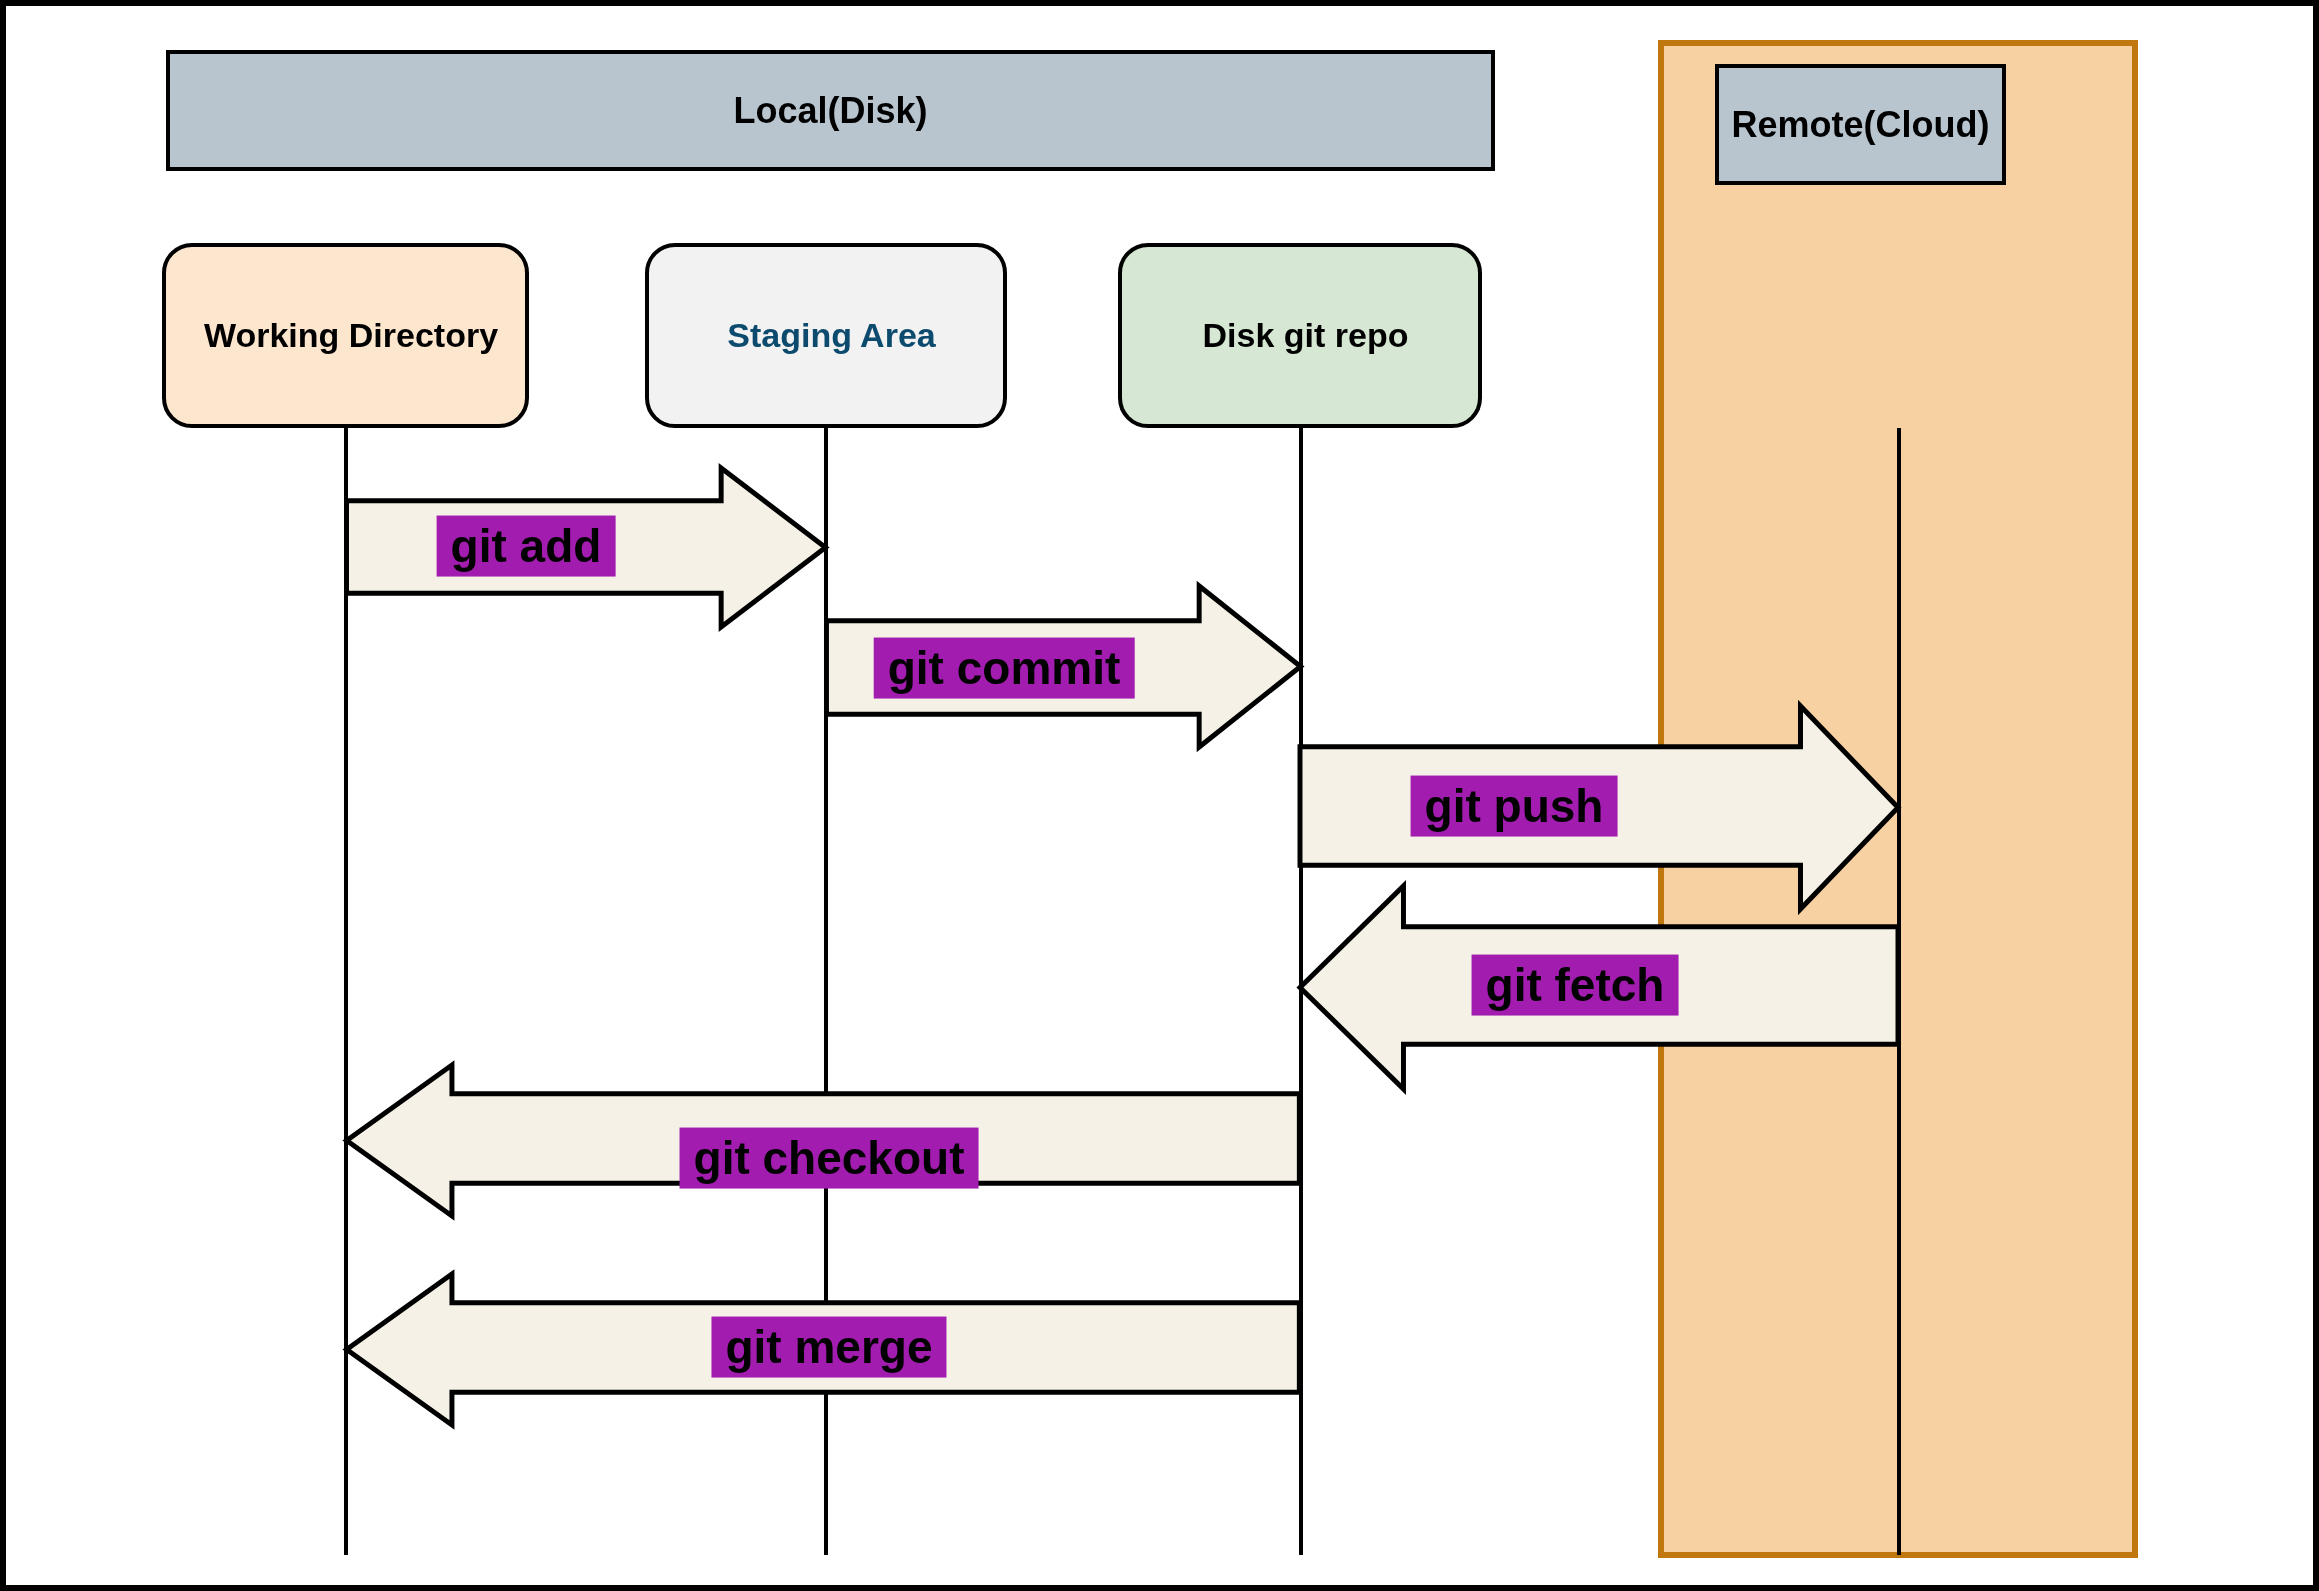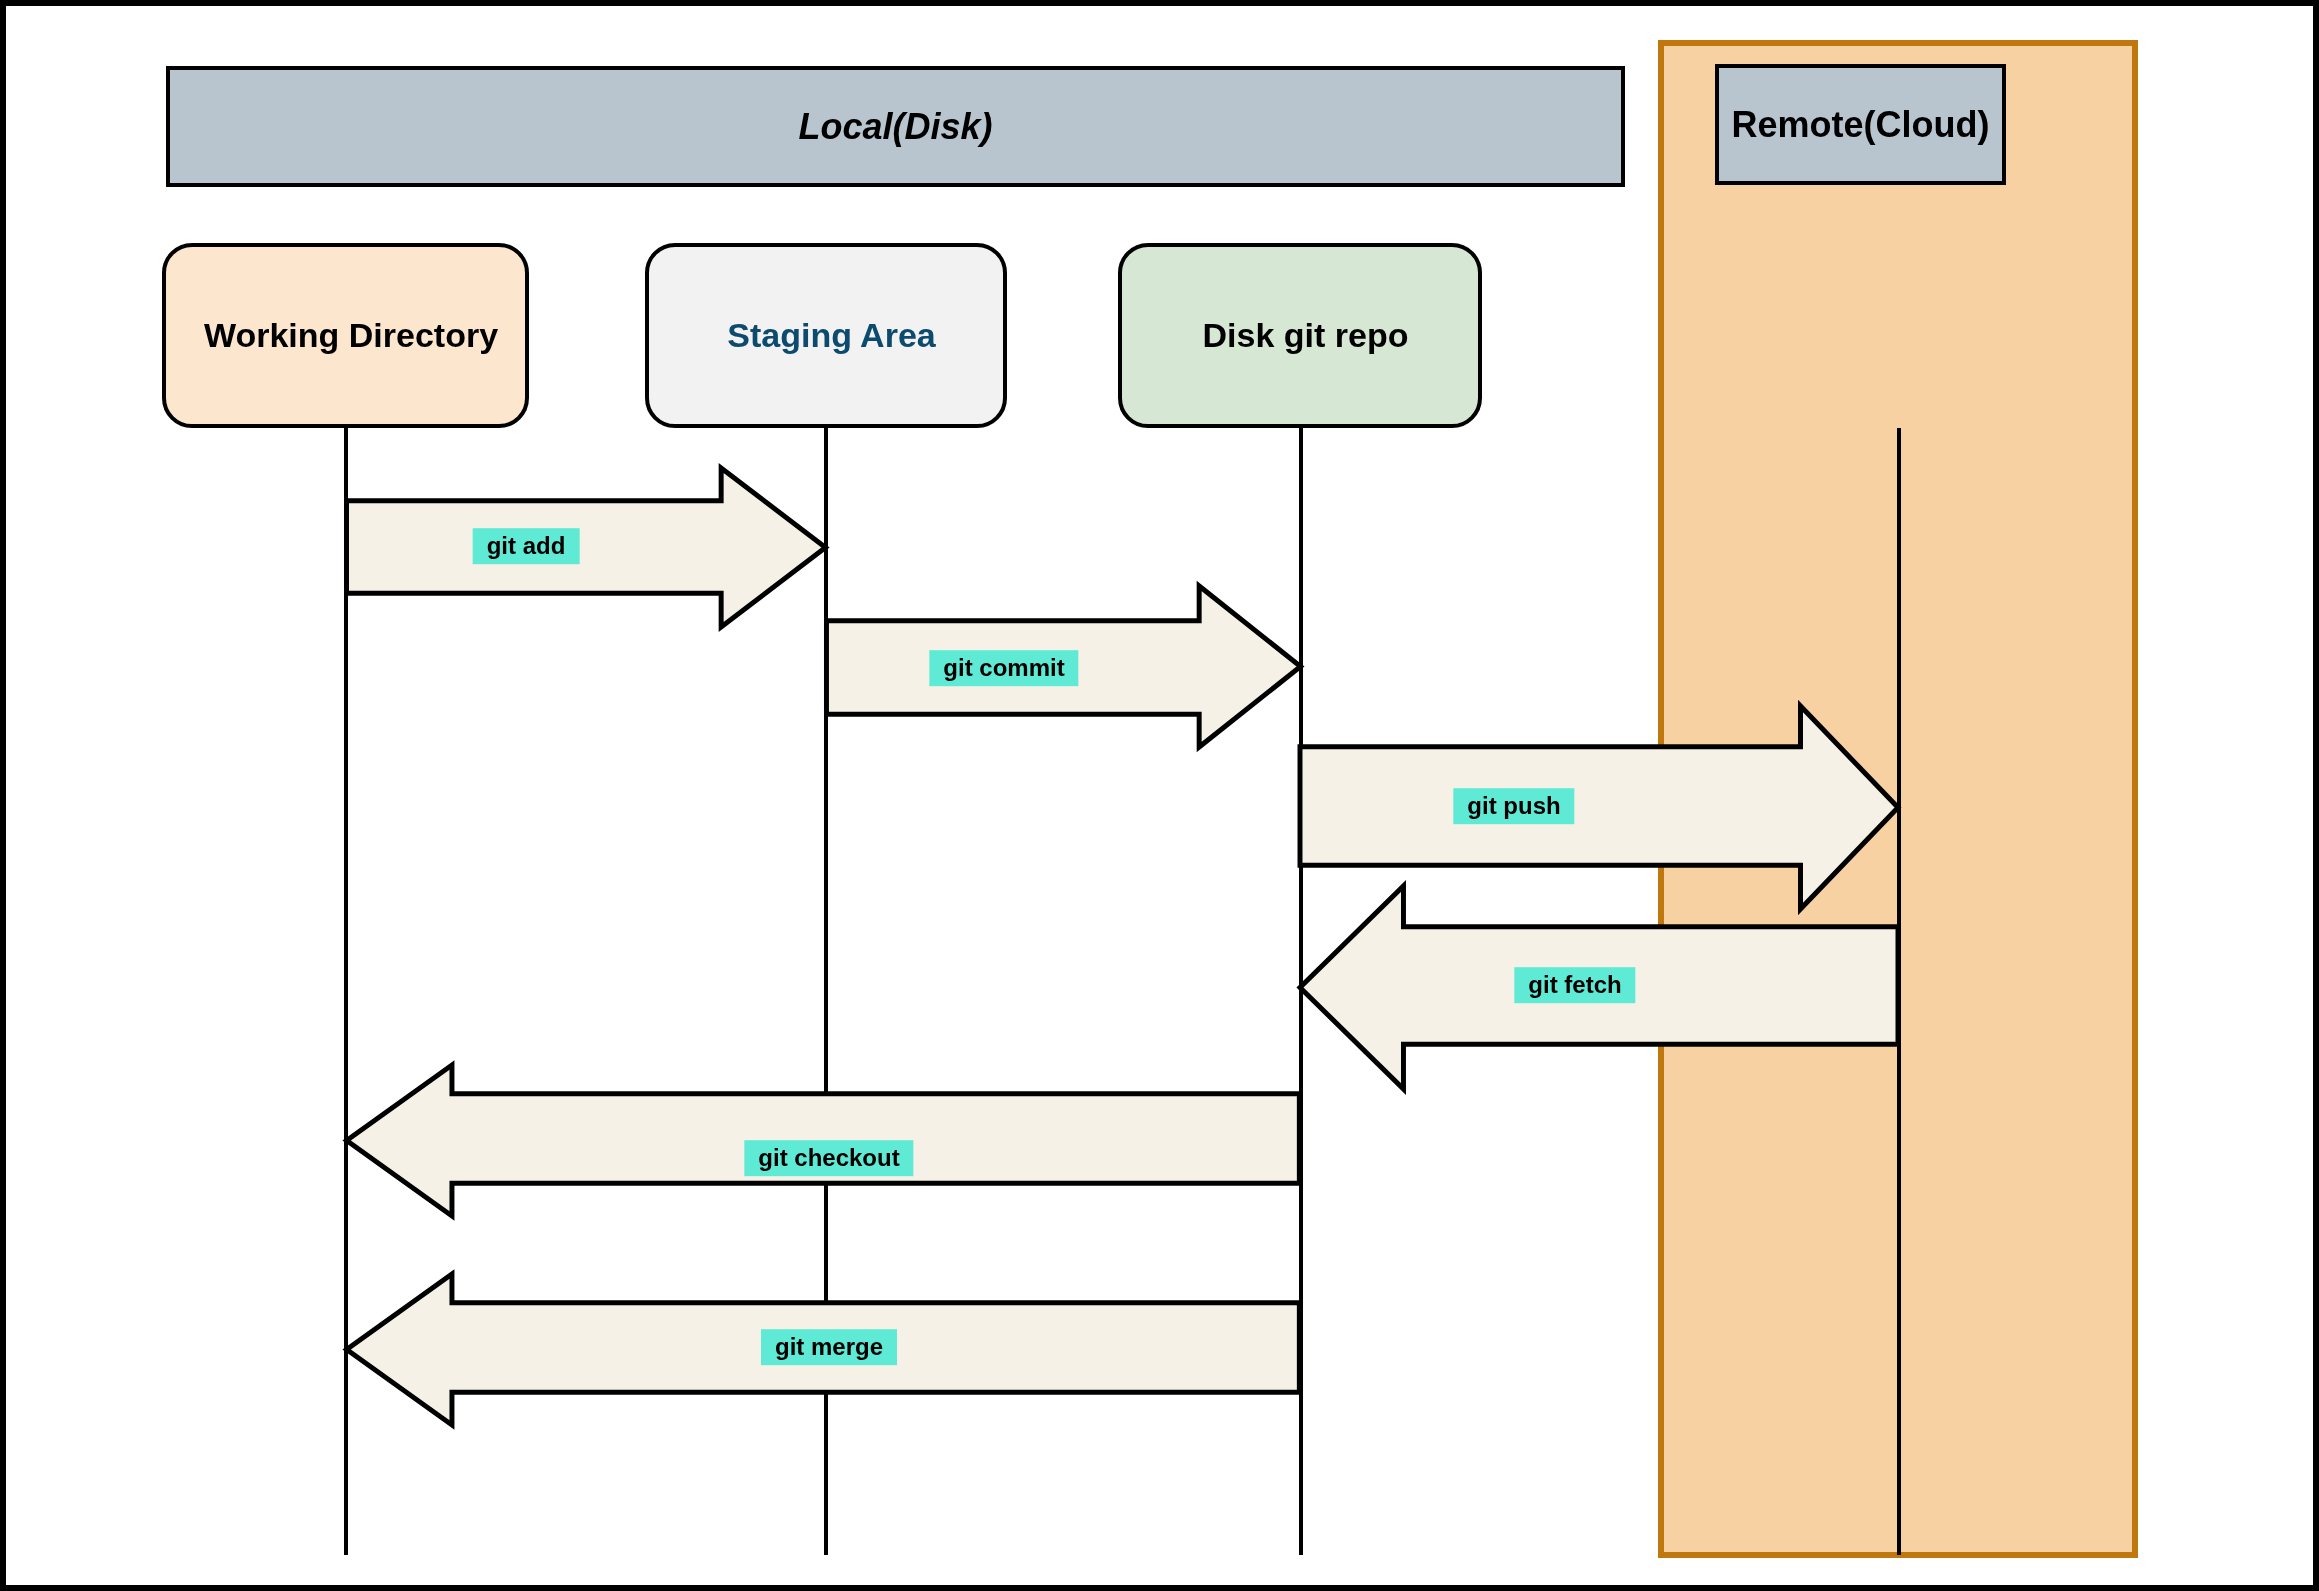--- a/index.html
+++ b/index.html
@@ -26,21 +26,21 @@
 
   
   .lane-header {
     position: absolute;
     height: 121px;
     background: #b8c5cf;
     border: 4px solid #000000;
     display: flex; align-items: center; justify-content: center;
     font-size: 36px; font-weight: 700; color: #000000;
   }
-  .lane-header.local  { left: 160px; top: 60px; width: 1459px; font-style: italic; }
+  .lane-header.local  { left: 160px; top: 44px; width: 1329px; }
   .lane-header.remote { left: 1709px; top: 58px; width: 291px; }
 
   
   .node {
     position: absolute;
     top: 237px; height: 185px;
     border: 4px solid #000000;
     border-radius: 30px;
     display: flex; align-items: center; justify-content: center;
     font-size: 34px; font-weight: 700; color: #000000; padding-left: 11px;
@@ -69,23 +69,23 @@
     fill: #f5f1e6;
     stroke: #000000;
     stroke-width: 5;
     stroke-linejoin: miter;
   }
 
   
   .arrow-label {
     position: absolute;
     transform: translate(-50%, -50%);
-    background: #5eead4;
+    background: #a21caf;
     color: #000000;
-    font-size: 24px; font-weight: 700;
+    font-size: 46px; font-weight: 700;
     line-height: 1.15;
     padding: 4px 14px;
     white-space: nowrap;
   }
   .arrow-label.add      { left: 520px;  top: 540px; }
   .arrow-label.commit   { left: 998px; top: 662px; }
   .arrow-label.push     { left: 1508px; top: 800px; }
   .arrow-label.fetch    { left: 1569px; top: 979px; }
   .arrow-label.checkout { left: 823px;  top: 1132px; margin-top: 20px; }
   .arrow-label.merge    { left: 823px;  top: 1341px; }

